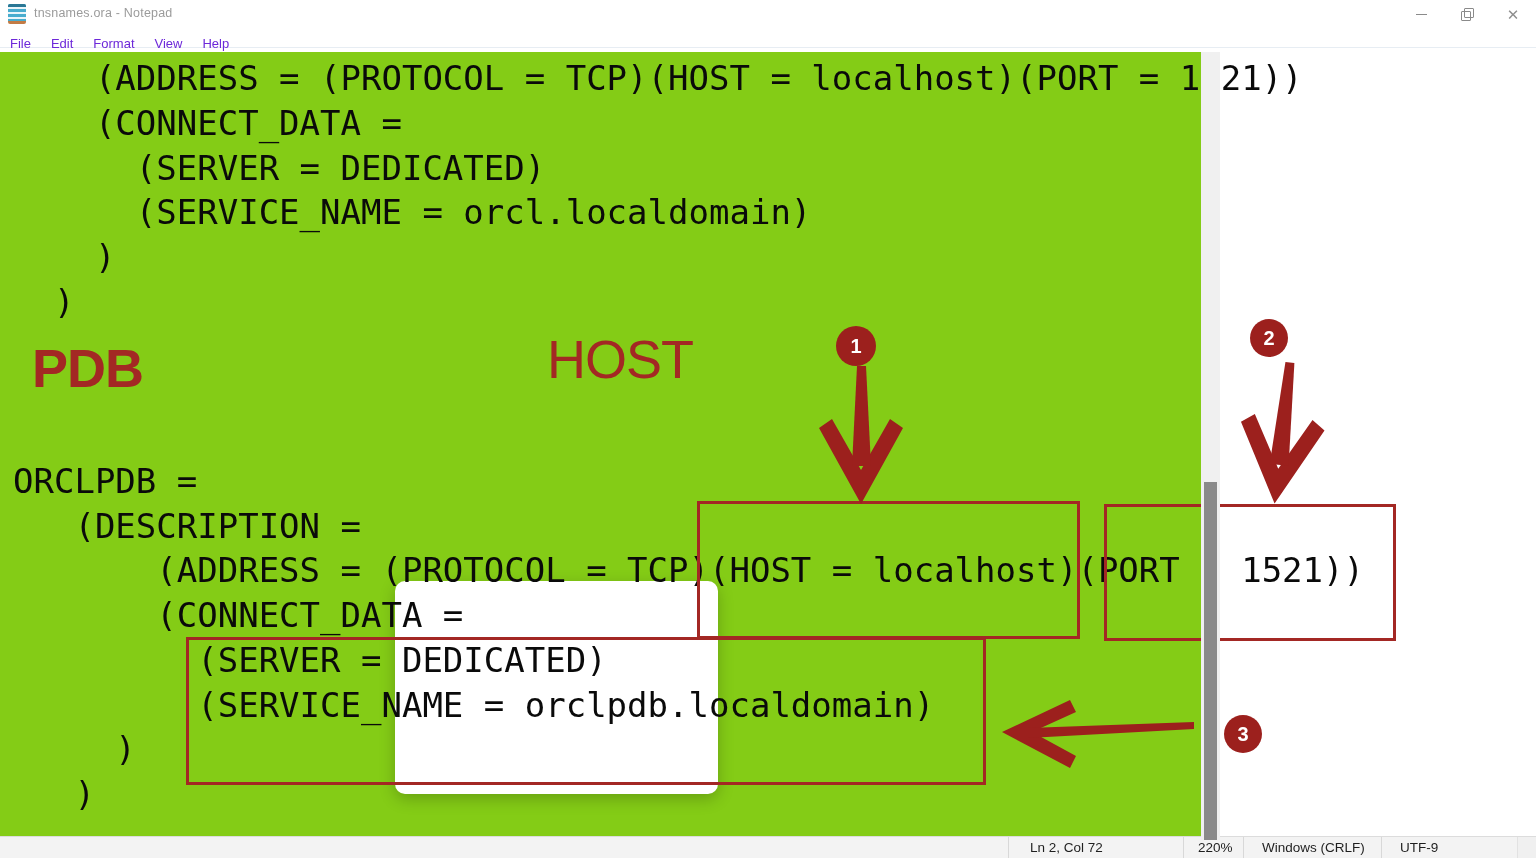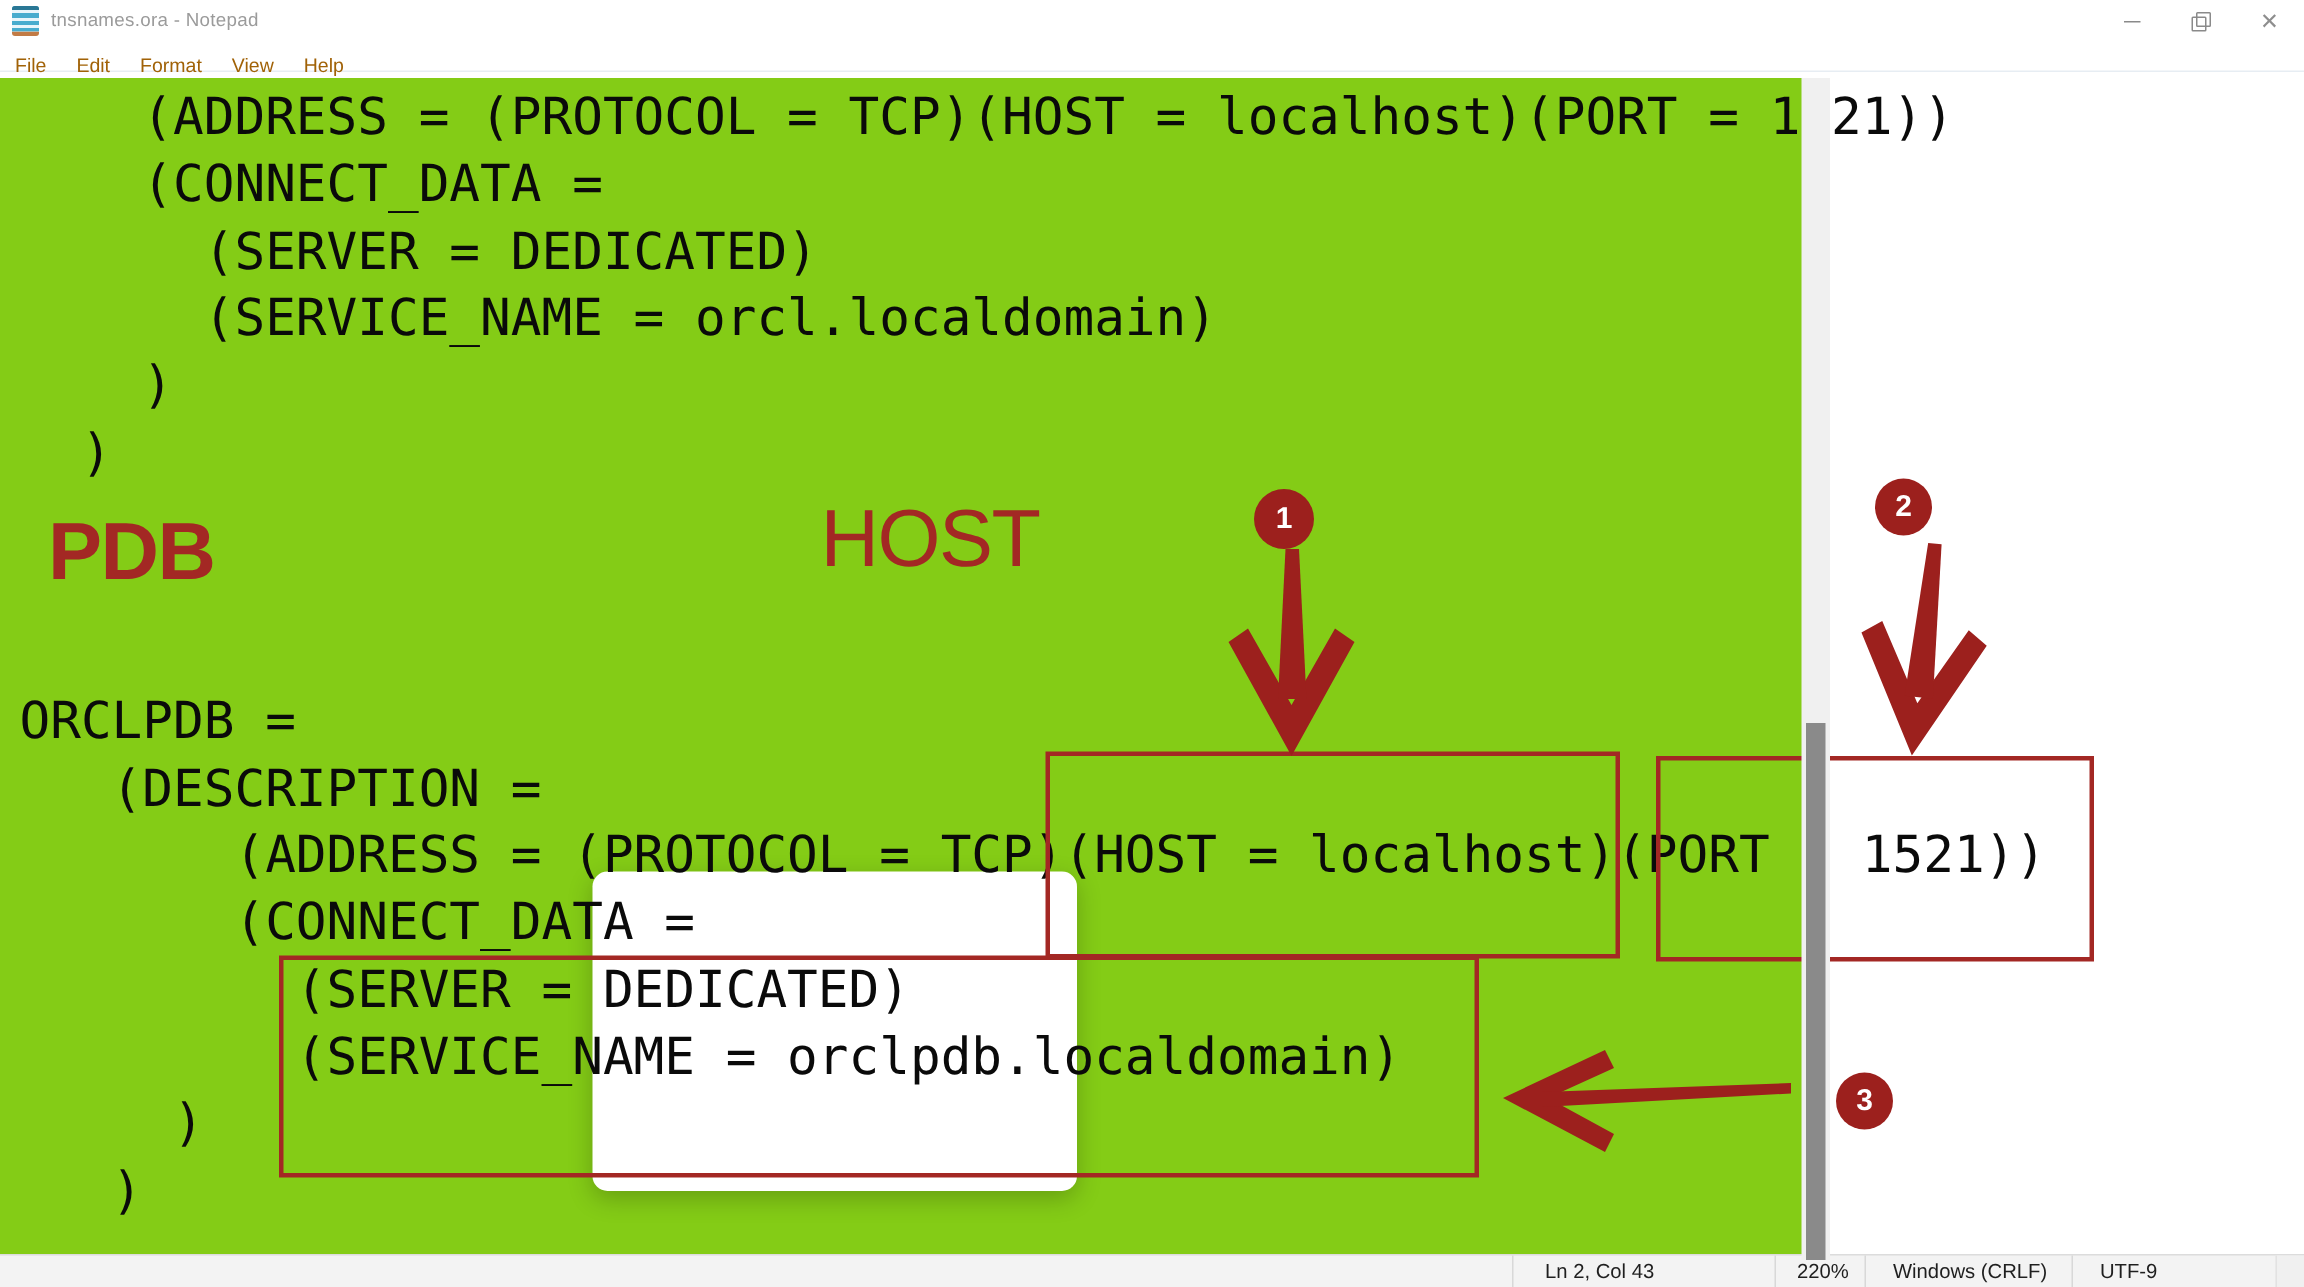--- a/index.html
+++ b/index.html
@@ -35,21 +35,21 @@
   .restore-glyph::after{
     content:"";position:absolute;left:3px;top:0;width:8px;height:8px;border:1px solid #8a8a8a;border-radius:1px;
   }
   .close-glyph{font-size:15px;color:#8e8e8e;font-weight:300;line-height:1;}
 
   
   .menubar{
     position:absolute;top:28px;left:0;width:1536px;height:20px;background:#ffffff;
     border-bottom:1px solid #e7edf3;display:flex;align-items:center;padding-left:8px;
   }
-  .menu-item{font-size:13px;color:#a16207;padding:0 10px;height:20px;line-height:19px;margin-top:12px;}
+  .menu-item{font-size:13px;color:#6d28d9;padding:0 10px;height:20px;line-height:19px;margin-top:12px;}
   .menu-item:first-child{padding-left:2px;}
 
   
   .editor{position:absolute;top:52px;left:0;width:1220px;height:788px;background:#84cc16;}
   .shadow-box{
     position:absolute;left:395px;top:529px;width:323px;height:213px;background:#ffffff;
     border-radius:10px;box-shadow:0 5px 16px rgba(0,0,0,0.22);z-index:1;
   }
   pre.code{
     position:absolute;left:13px;top:4px;margin:0;z-index:2;
@@ -178,21 +178,21 @@
     <div class="anno-label lbl-pdb">PDB</div>
     <div class="anno-label lbl-host">HOST</div>
 
     <div class="scroll-track">
       <div class="scroll-thumb"></div>
     </div>
   </div>
 
   <div class="statusbar">
     <div class="status-div div-1"></div>
-    <div class="status-seg seg-cursor">Ln 2, Col 43</div>
+    <div class="status-seg seg-cursor">Ln 2, Col 72</div>
     <div class="status-div div-2"></div>
     <div class="status-seg seg-zoom">220%</div>
     <div class="status-div div-3"></div>
     <div class="status-seg seg-eol">Windows (CRLF)</div>
     <div class="status-div div-4"></div>
     <div class="status-seg seg-enc">UTF-9</div>
     <div class="status-corner"></div>
   </div>
 
 </div>

